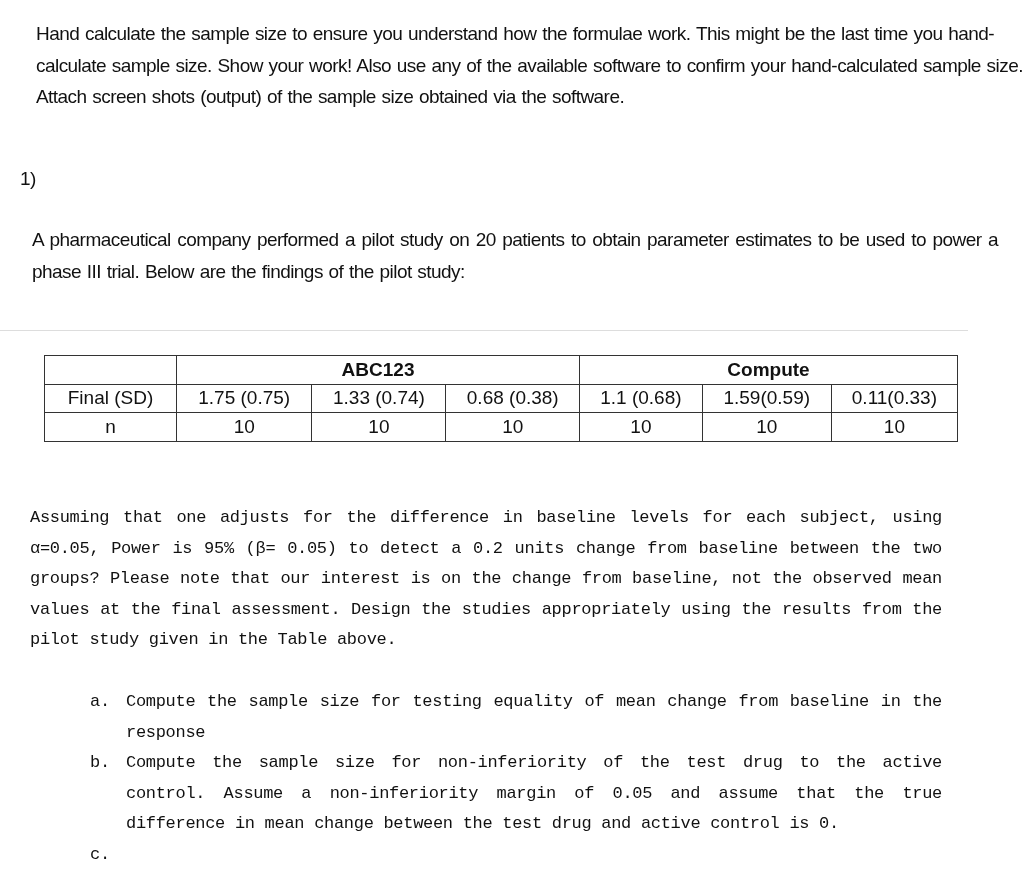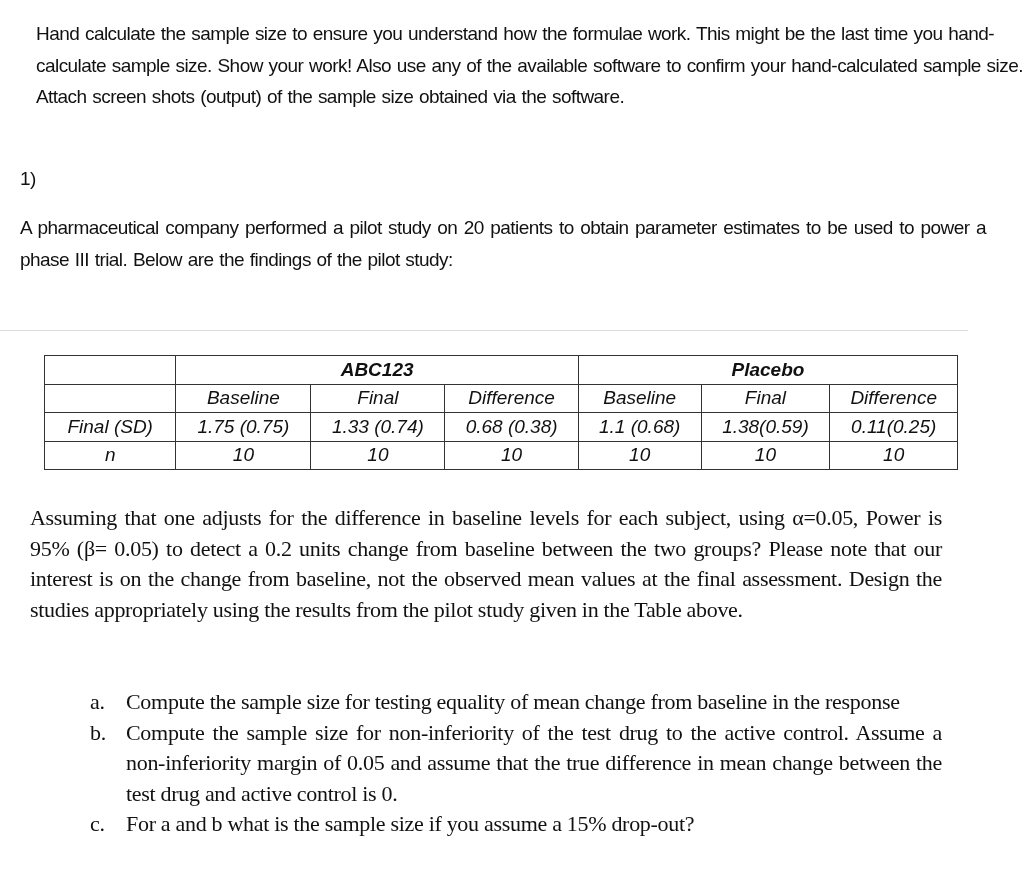--- a/index.html
+++ b/index.html
@@ -34,21 +34,21 @@
       top: 166px;
       margin: 0;
       line-height: 26px;
     }
     .pilot {
       position: absolute;
       left: 20px;
       top: 212px;
       width: 966px;
       line-height: 32px;
-      margin: 0;
+      margin: 12px;
       text-align: justify;
       text-align-last: left;
     }
     .separator {
       position: absolute;
       left: 0;
       top: 330px;
       width: 968px;
       height: 0;
       border-top: 1px solid #dddddd;
@@ -62,28 +62,27 @@
       font-family: "Liberation Sans", sans-serif;
       font-size: 19px;
       color: #111111;
     }
     table.findings td {
       border: 1.5px solid #333333;
       text-align: center;
       height: 27.5px;
       padding: 0 20px;
       white-space: nowrap;
-      font-style: italic;
     }
     table.findings td.group {
       font-weight: bold;
     }
     .arial {
-      font-family: Liberation Serif, serif;
-      font-size: 22px;
+      font-family: Liberation Mono, monospace;
+      font-size: 17px;
       letter-spacing: -0.3px;
     }
     .assume {
       position: absolute;
       left: 30px;
       top: 503px;
       width: 912px;
       line-height: 30.6px;
       margin: 0;
       text-align: justify;
@@ -127,39 +126,30 @@
     <col style="width:135px">
     <col style="width:134px">
     <col style="width:123px">
     <col style="width:130px">
     <col style="width:119px">
   </colgroup>
   <tbody>
       <tr>
     <td></td>
     <td class="group" colspan="3">ABC123</td>
-    <td class="group" colspan="3">Placebo</td>
-  </tr>
-  <tr>
-    <td></td>
-    <td>Baseline</td>
-    <td>Final</td>
-    <td>Difference</td>
-    <td>Baseline</td>
-    <td>Final</td>
-    <td>Difference</td>
+    <td class="group" colspan="3">Compute</td>
   </tr>
   <tr>
     <td>Final (SD)</td>
     <td>1.75 (0.75)</td>
     <td>1.33 (0.74)</td>
     <td>0.68 (0.38)</td>
     <td>1.1 (0.68)</td>
-    <td>1.38(0.59)</td>
-    <td>0.11(0.25)</td>
+    <td>1.59(0.59)</td>
+    <td>0.11(0.33)</td>
   </tr>
   <tr>
     <td>n</td>
     <td>10</td>
     <td>10</td>
     <td>10</td>
     <td>10</td>
     <td>10</td>
     <td>10</td>
   </tr>
@@ -172,15 +162,14 @@
   <li>
     <span class="marker">a.</span>
     <span>Compute the sample size for testing equality of mean change from baseline in the response</span>
   </li>
   <li>
     <span class="marker">b.</span>
     <span>Compute the sample size for non-inferiority of the test drug to the active control. Assume a non-inferiority margin of 0.05 and assume that the true difference in mean change between the test drug and active control is 0.</span>
   </li>
   <li>
     <span class="marker">c.</span>
-    <span>For a and b what is the sample size if you assume a 15% drop-out?</span>
   </li>
 </ol>
 
 </body></html>

